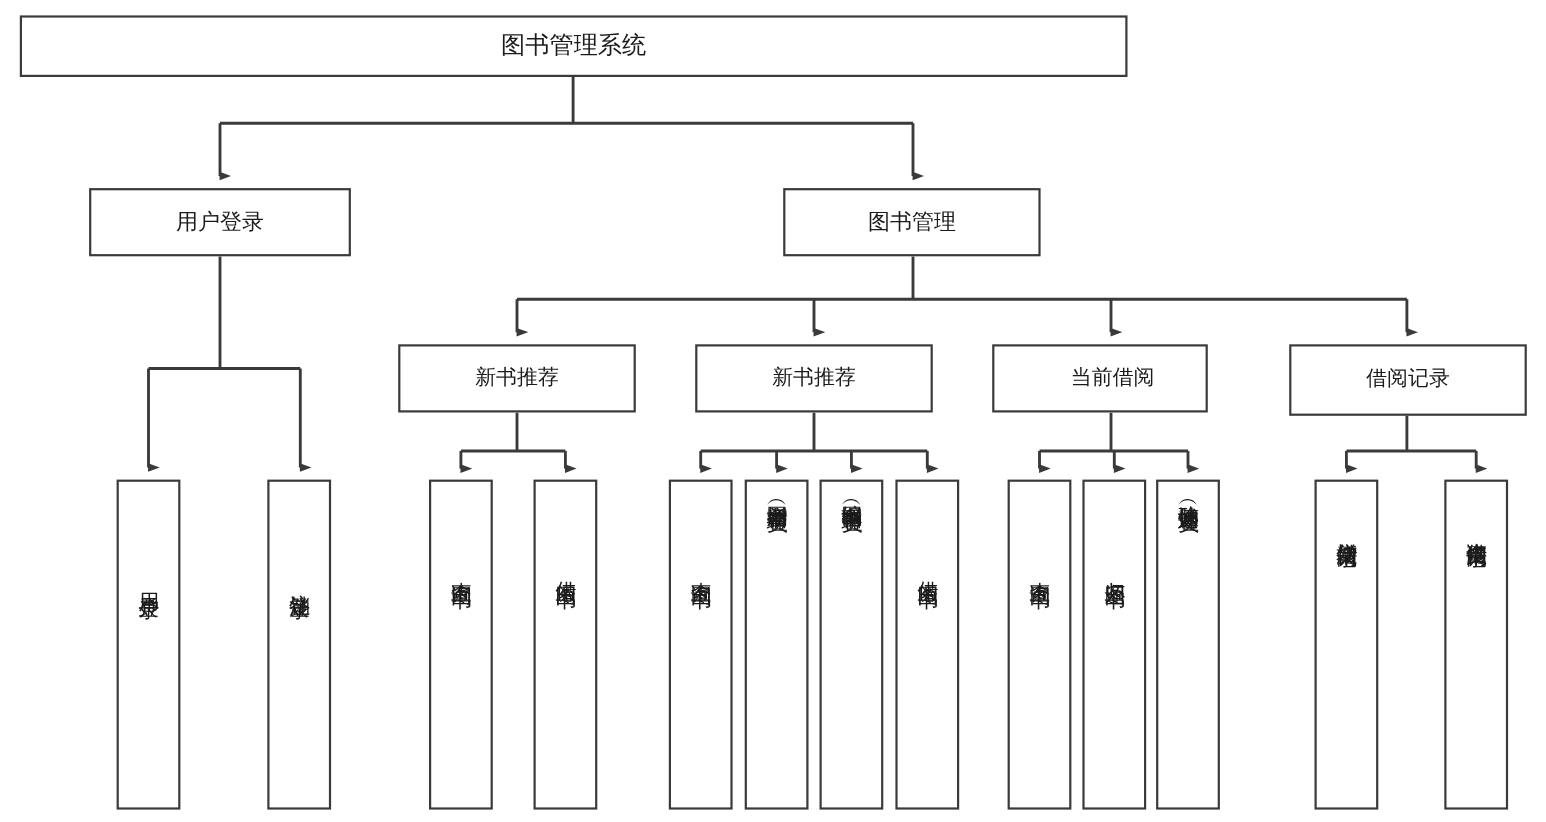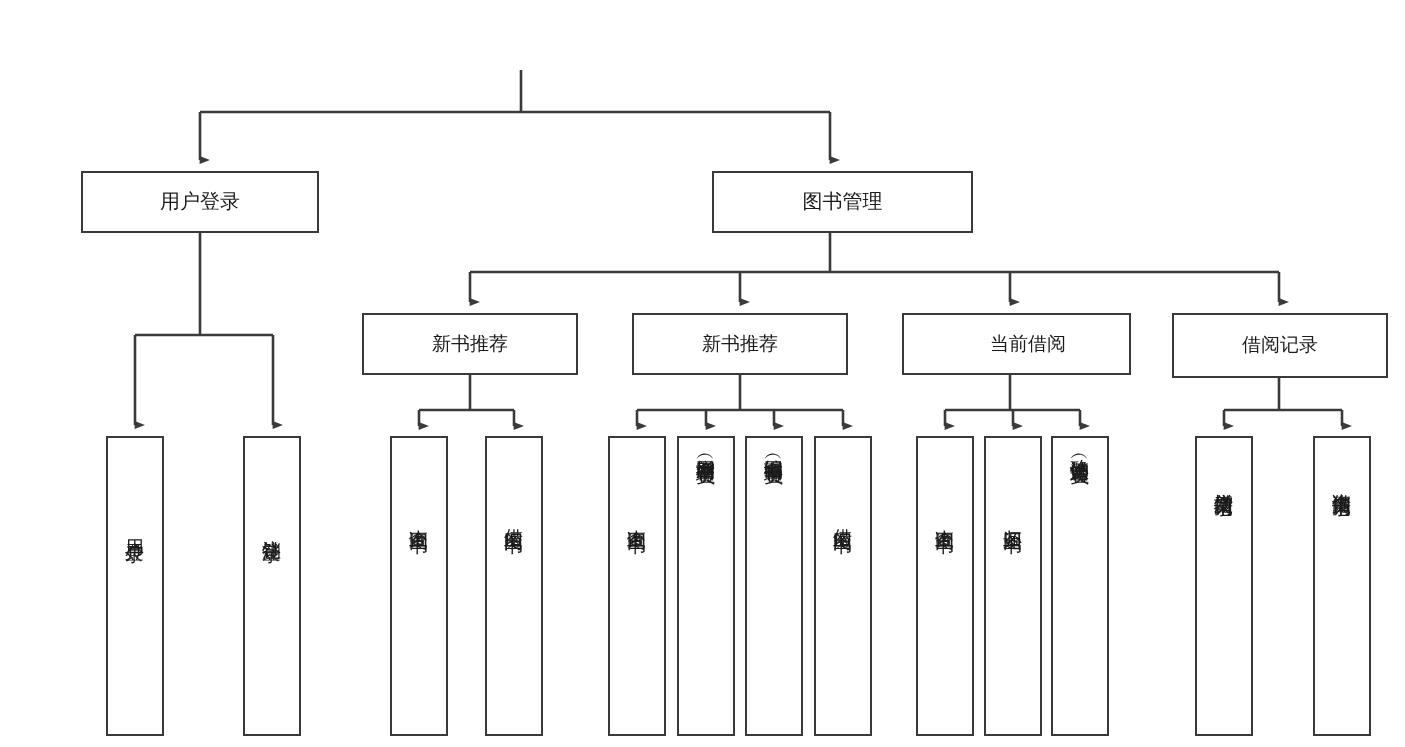--- a/index.html
+++ b/index.html
@@ -122,35 +122,38 @@
       <path d="M 1013 410 L 1013 426" marker-end="url(#arrowhead)"></path>
       <path d="M 1080 410 L 1080 426" marker-end="url(#arrowhead)"></path>
 
       <path d="M 1279 375 L 1279 410"></path>
       <path d="M 1224 410 L 1342 410"></path>
       <path d="M 1224 410 L 1224 426" marker-end="url(#arrowhead)"></path>
       <path d="M 1342 410 L 1342 426" marker-end="url(#arrowhead)"></path>
     </g>
   </svg>
 
+  <div class="node root" style="left:18px; top:14px; width:1007px; height:56px;">
+    <span>图书管理系统</span>
+  </div>
 
   <div class="node level1" style="left:81px; top:171px; width:238px; height:62px;">
     <span>用户登录</span>
   </div>
-  <div class="node level1" style="left:712px; top:171px; width:261px; height:62px;justify-content:center;">
+  <div class="node level1" style="left:712px; top:171px; width:234px; height:62px;justify-content:center;">
     <span>图书管理</span>
   </div>
 
   <div class="node level2" style="left:362px; top:313px; width:216px; height:62px;">
     <span>新书推荐</span>
   </div>
   <div class="node level2" style="left:632px; top:313px; width:216px; height:62px;">
     <span>新书推荐</span>
   </div>
-  <div class="node level2" style="left:902px; top:313px; width:229px; height:62px;padding-left:23px;">
+  <div class="node level2" style="left:902px; top:313px; width:196px; height:62px;padding-left:23px;">
     <span>当前借阅</span>
   </div>
   <div class="node level2" style="left:1172px; top:313px; width:216px; height:65px;">
     <span>借阅记录</span>
   </div>
 
   <div class="node leaf" style="left:106px; top:436px; width:58px; height:300px; padding-top:86px;">
     <span class="vtext">用户登录</span>
   </div>
   <div class="node leaf" style="left:243px; top:436px; width:58px; height:300px; padding-top:86px;">

